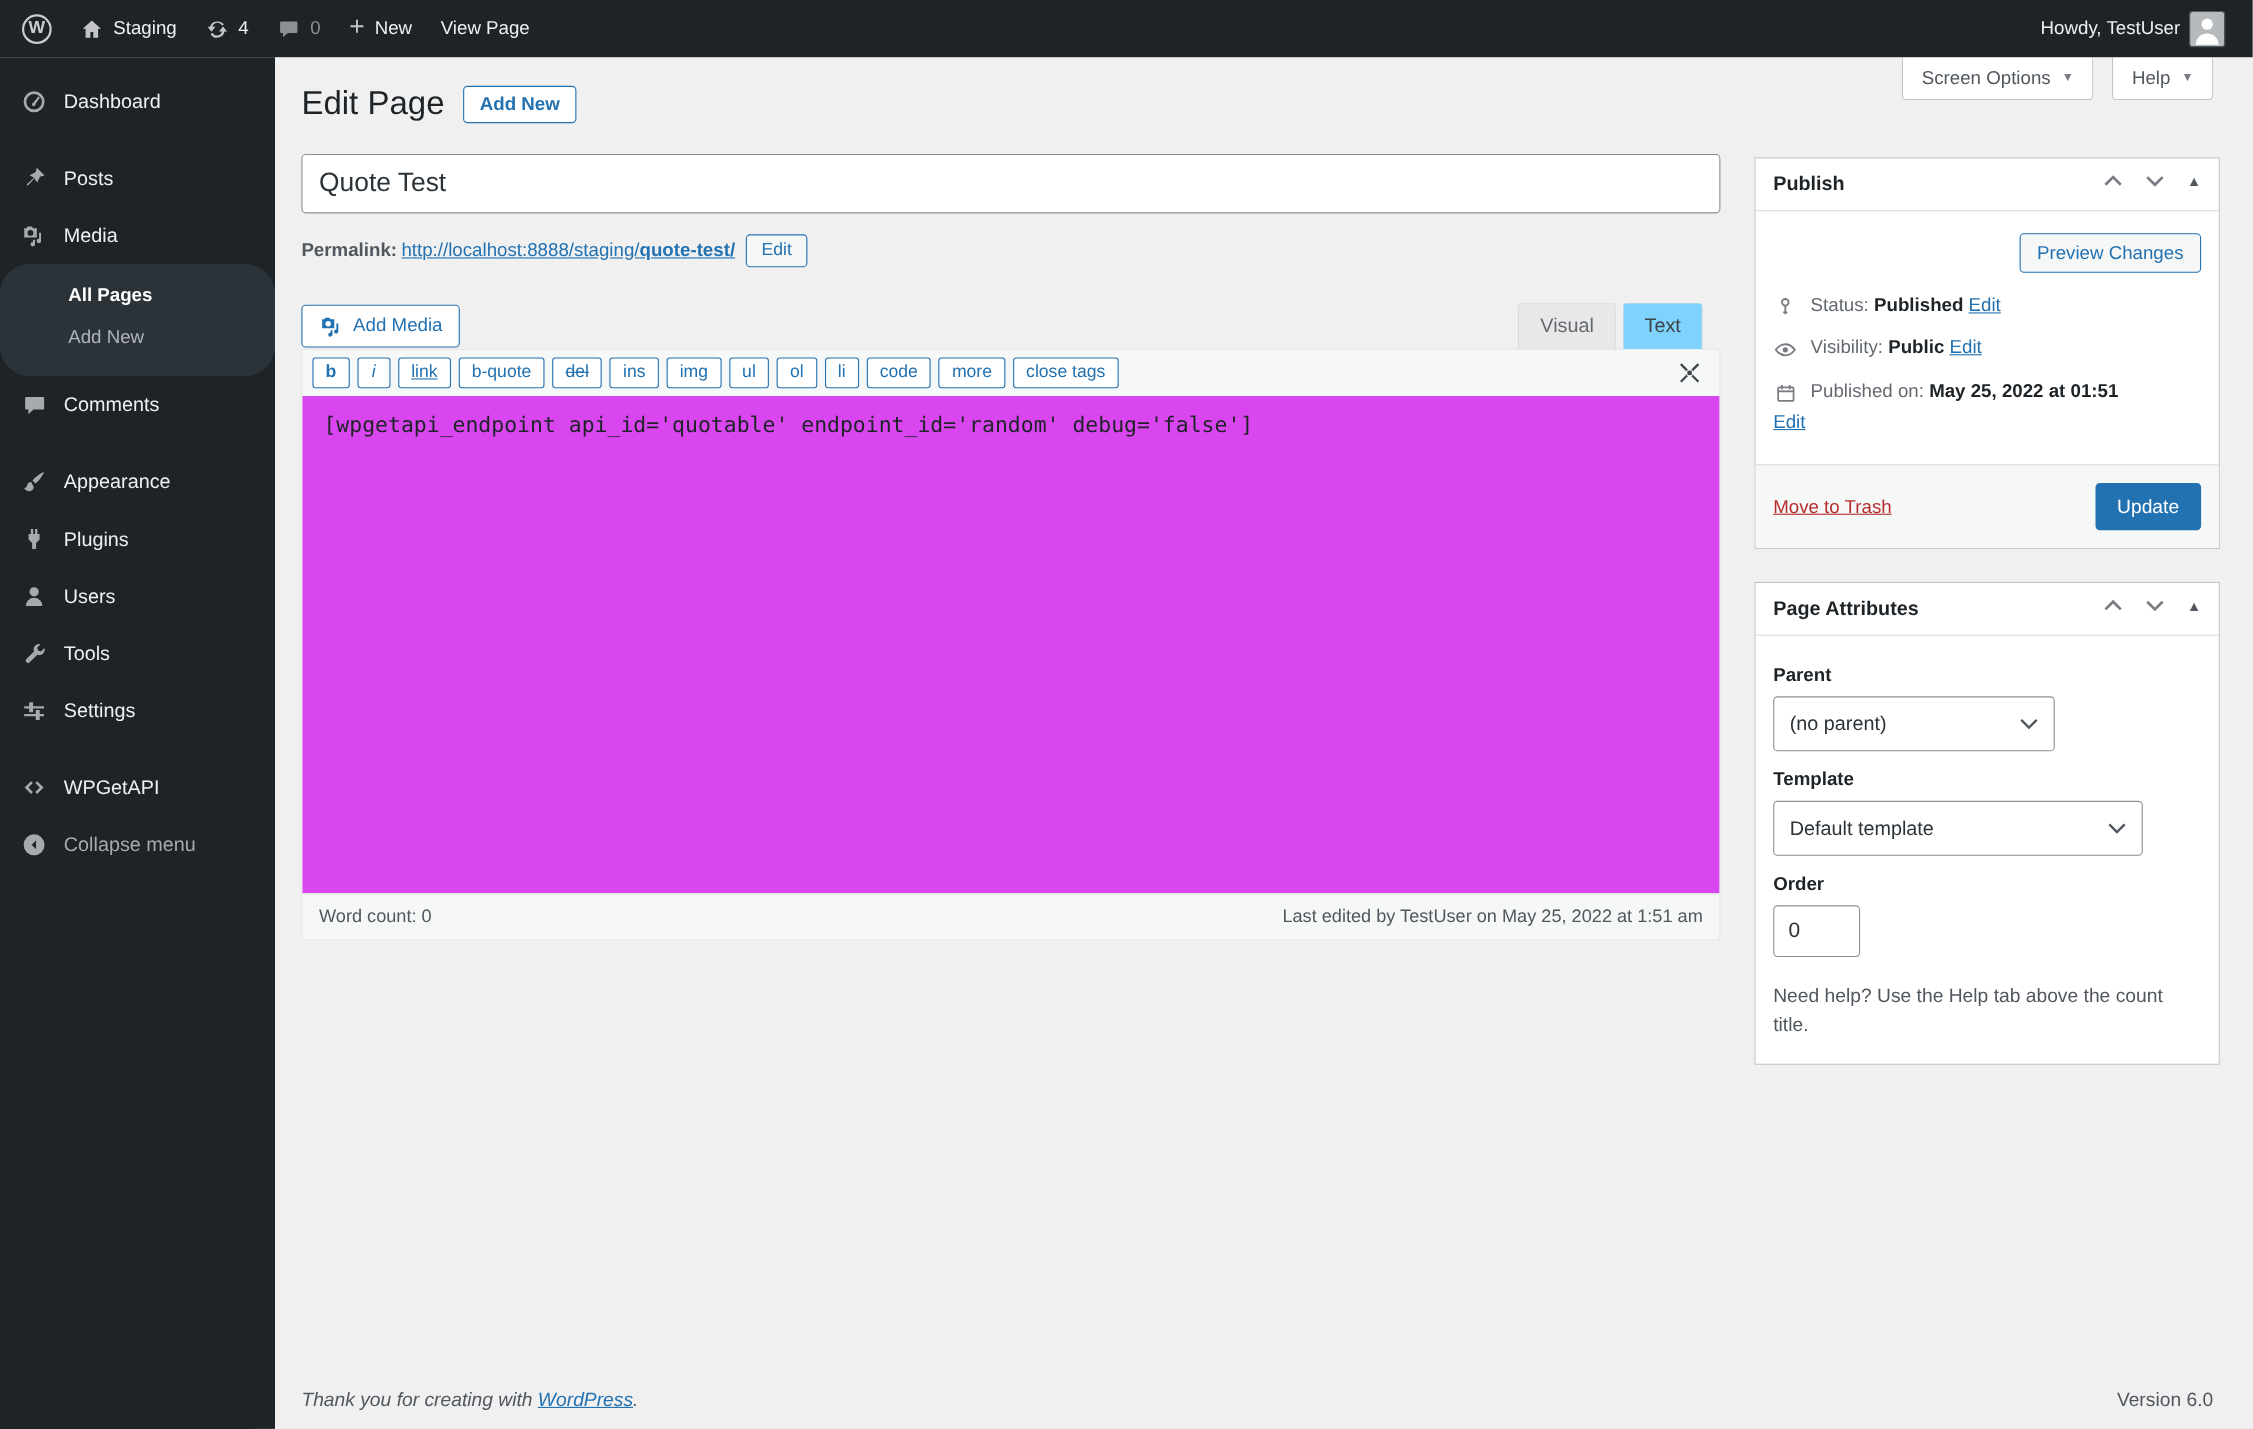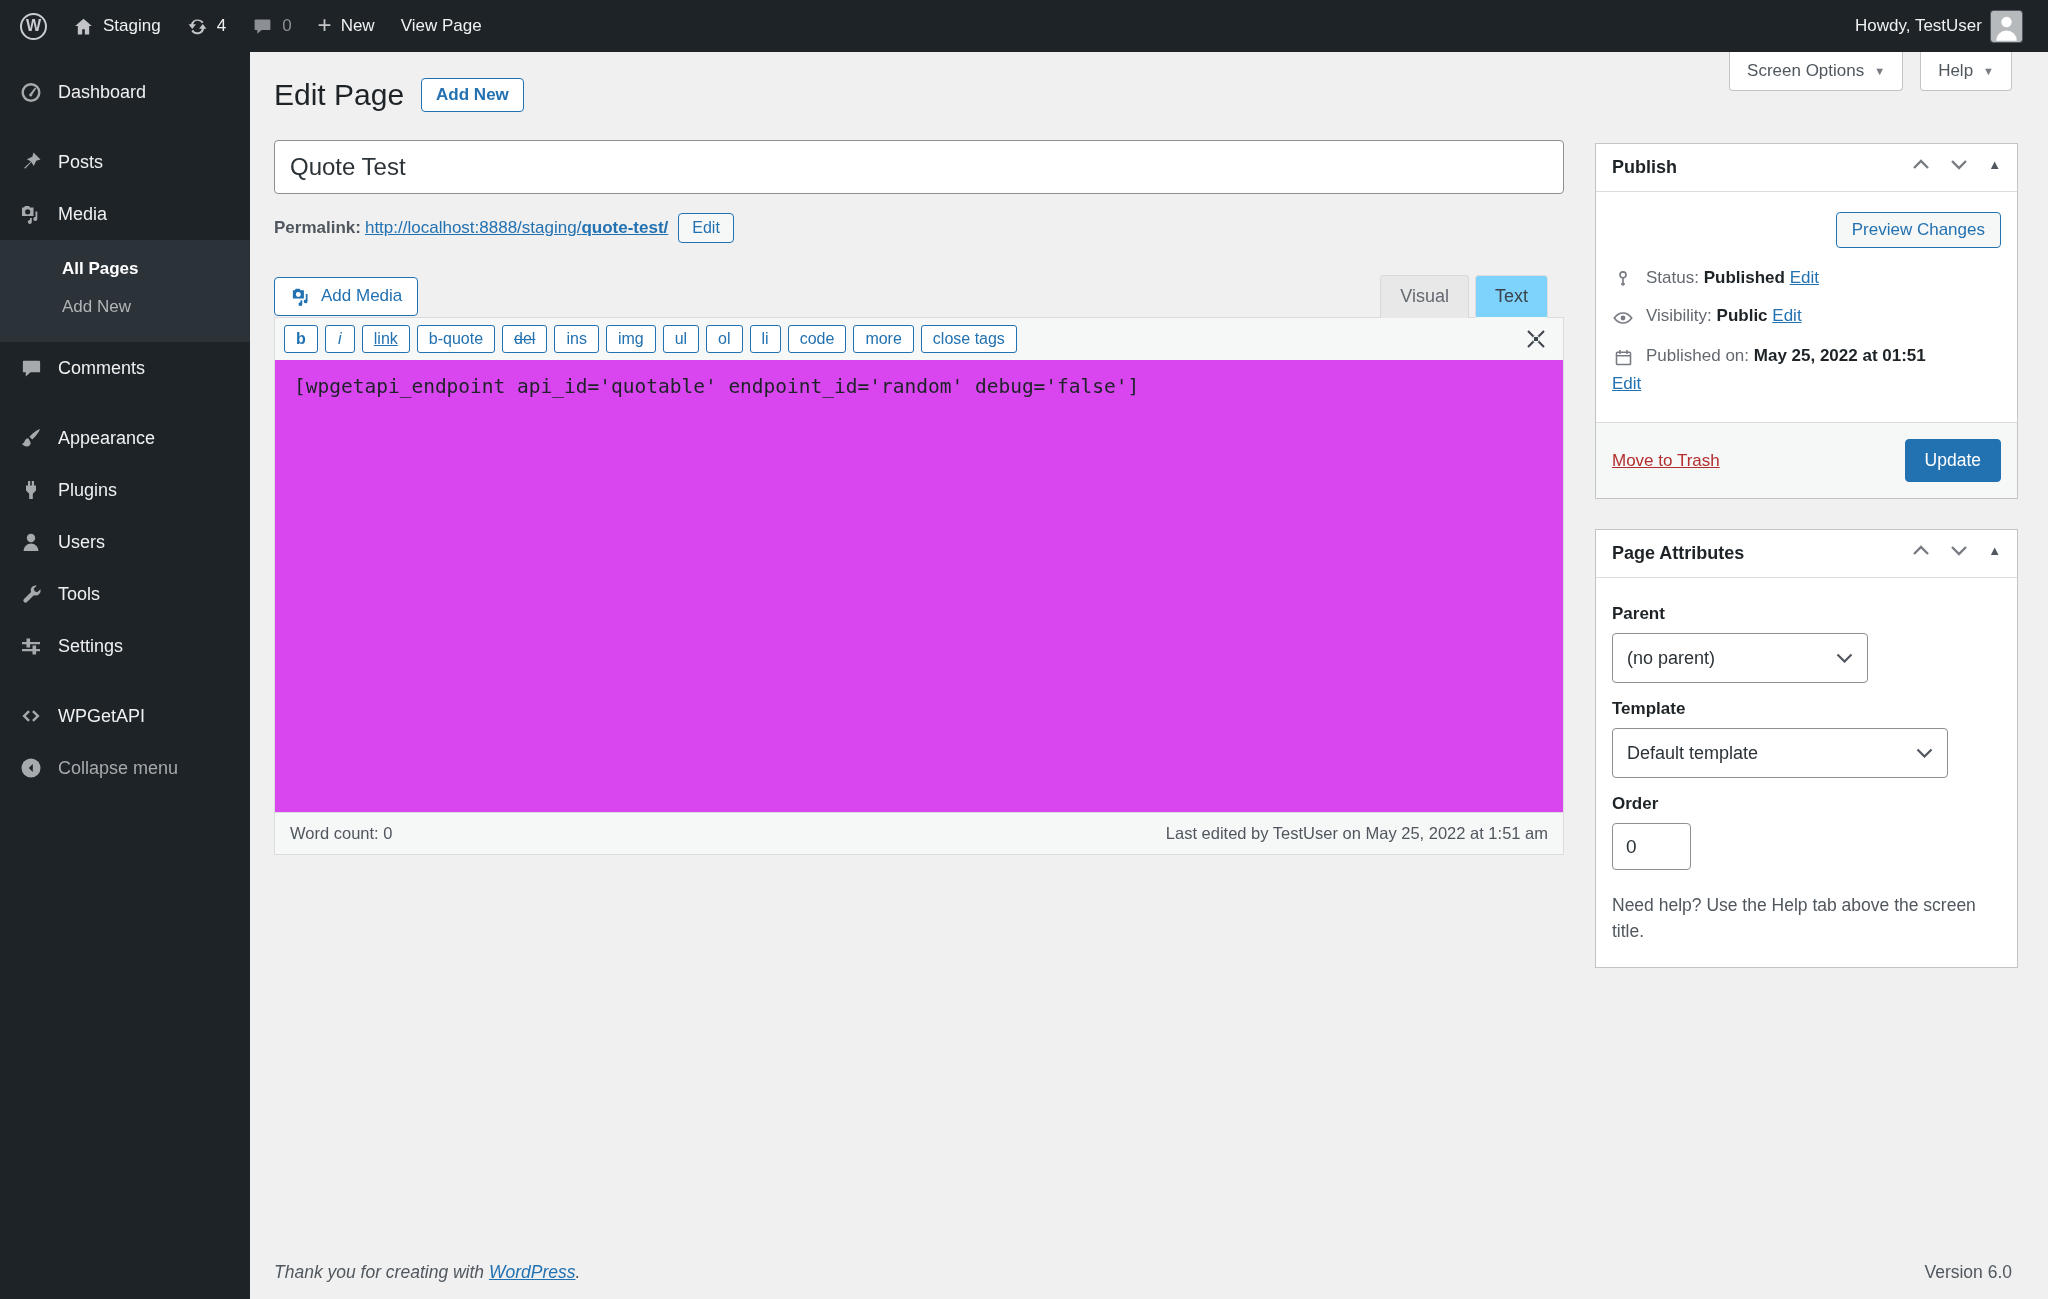--- a/index.html
+++ b/index.html
@@ -40,21 +40,21 @@
     display:flex; align-items:center; gap:14px; padding:13px 8px 13px 18px;
     position:relative; cursor:pointer; color:#f0f0f1;
   }
   .menu-item .mi-icon { width:26px; height:26px; display:flex; align-items:center; justify-content:center; flex:0 0 26px; }
   .menu-item.active { background:#2271b1; color:#fff; }
   .menu-item.active::after {
     content:""; position:absolute; right:0; top:50%; margin-top:-10px;
     border:10px solid transparent; border-right-color:#f0f0f1;
   }
   .menu-gap { height:18px; }
-  .submenu { background:#2c3338; padding:10px 0 16px; font-size:17px; }
+  .submenu { background:#2c3338; padding:10px 0 16px; font-size:17px;border-radius:27px; }
   .submenu-item { padding:9px 8px 9px 62px; color:#b0b5ba; cursor:pointer; }
   .submenu-item.current { color:#fff; font-weight:bold; }
   .collapse-item { color:#a7aaad; }
 
   
   .content { position:absolute; left:250px; top:52px; right:0; bottom:0; background:#f0f0f1; }
 
   .screen-tabs { position:absolute; top:0; right:36px; display:flex; gap:17px; z-index:30; }
   .screen-tab {
     background:#fff; border:1px solid #c3c4c7; border-top:none;
@@ -513,21 +513,21 @@
         <div class="select-box select-template">
           <span>Default template</span>
           <span>
             <svg width="17" height="10" viewBox="0 0 17 10">
                 <path d="m1.5 1.5 7 7 7-7" fill="none" stroke="#50575e" stroke-width="2.2"></path>
               </svg>
           </span>
         </div>
         <label class="field-label">Order</label>
         <input class="order-input" value="0" style="">
-        <div class="help-text">Need help? Use the Help tab above the screen title.</div>
+        <div class="help-text">Need help? Use the Help tab above the count title.</div>
       </div>
     </div>
   </div>
 
   <div class="footer-thanks">
     <span>Thank you for creating with </span><a class="link-blue">WordPress</a><span>.</span>
   </div>
   <div class="footer-version">Version 6.0</div>
 </div>
 

